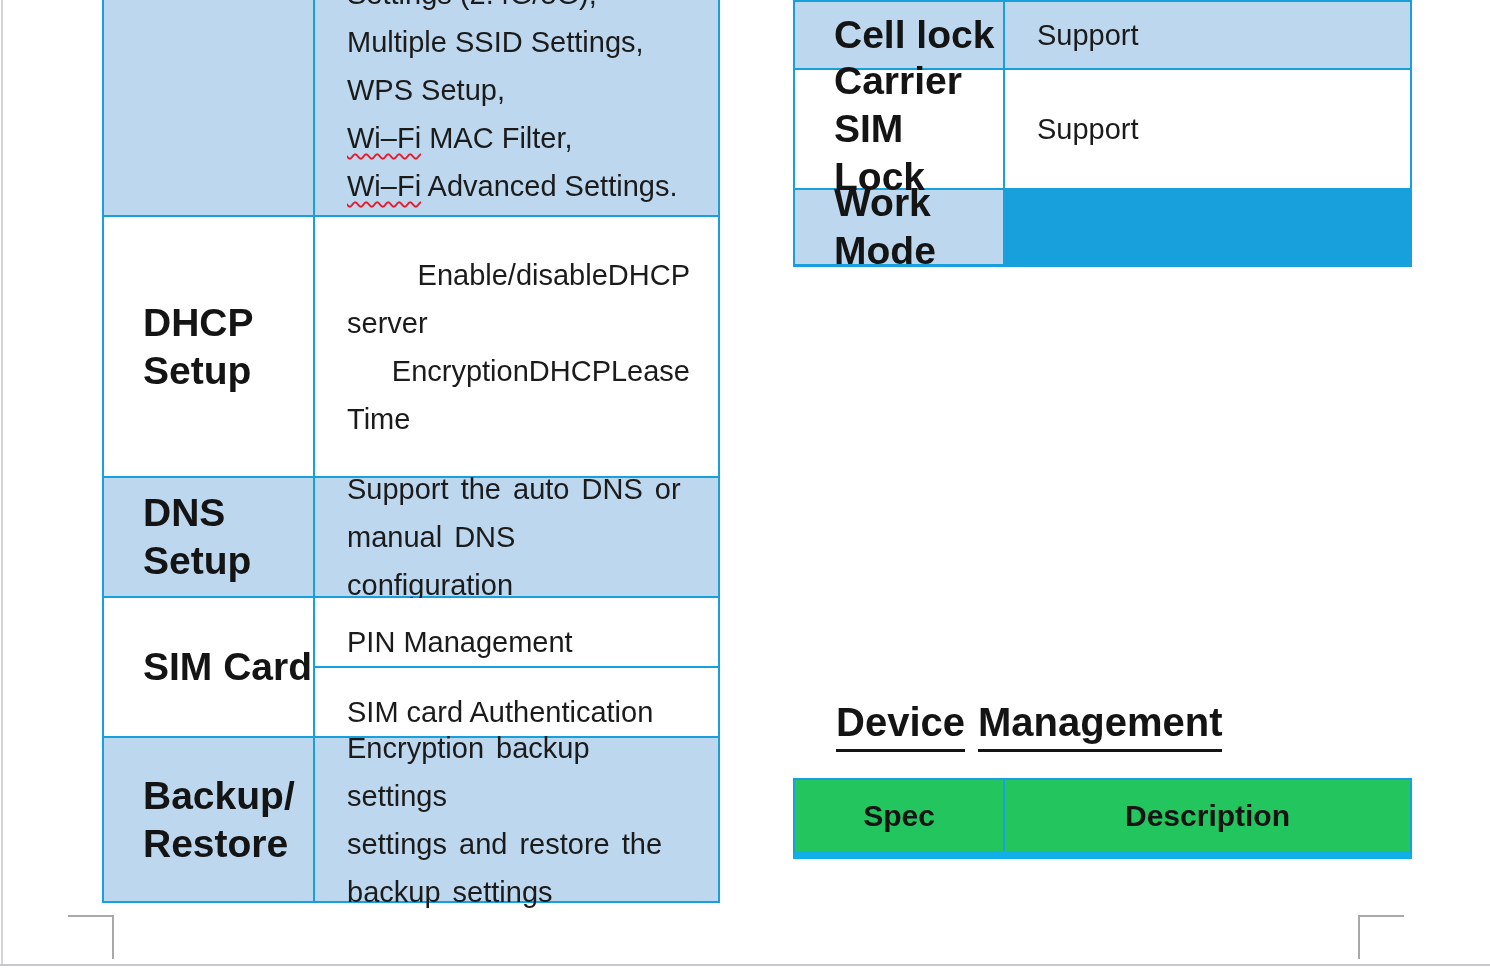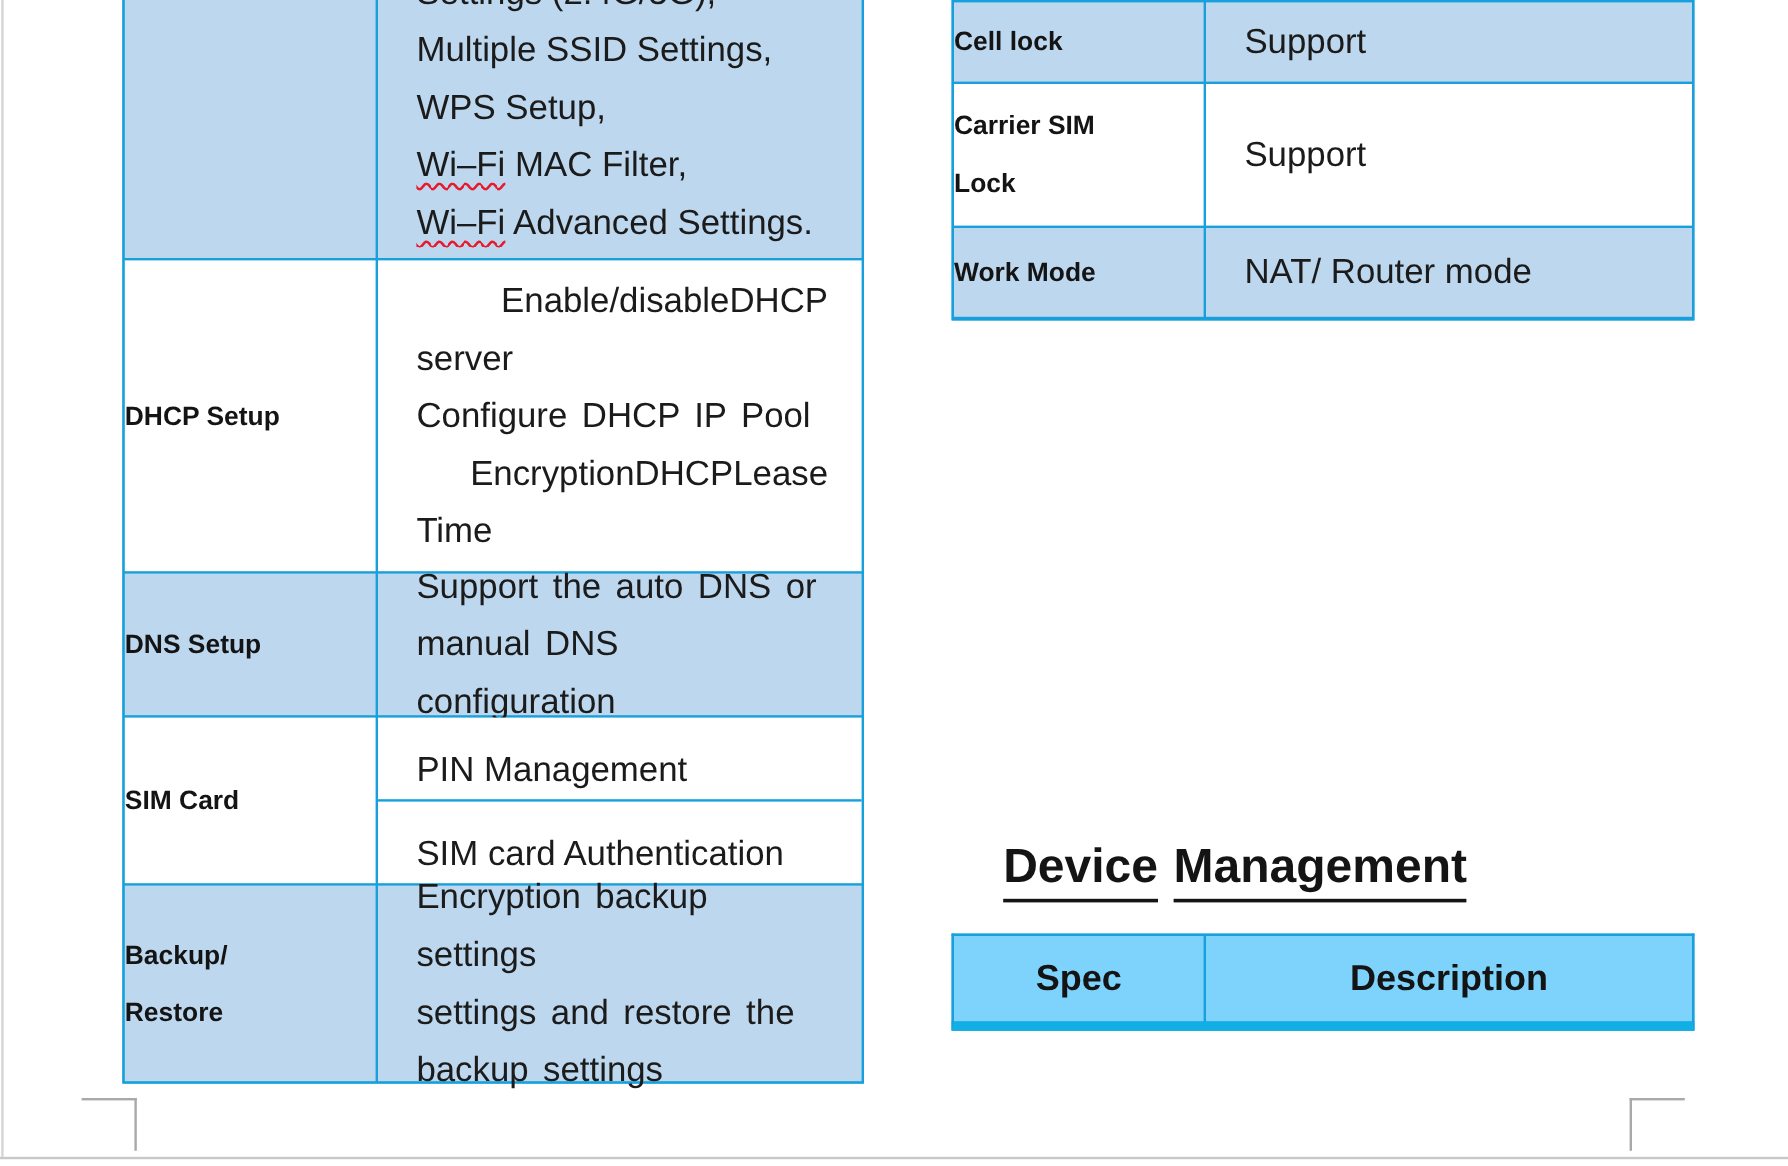--- a/index.html
+++ b/index.html
@@ -15,21 +15,21 @@
   .page-edge-left{position:absolute;left:1px;top:0;width:2px;height:964px;background:#d5d5d5;}
   .page-edge-bottom{position:absolute;left:0;top:964px;width:1490px;height:2px;background:#c6c9cb;}
   .margin-mark{position:absolute;width:44px;height:42px;}
   .margin-mark.bl{left:68px;top:915px;border-top:2px solid #a9a9a9;border-right:2px solid #a9a9a9;}
   .margin-mark.br{left:1358px;top:915px;border-top:2px solid #a9a9a9;border-left:2px solid #a9a9a9;}
 
   
   .tbl{position:absolute;display:grid;gap:2px;background:#18a0dc;border:2px solid #18a0dc;}
   .cell{background:#ffffff;display:flex;flex-direction:column;justify-content:center;}
   .cell.fill{background:#bdd7ee;}
-  .lbl{font-weight:700;font-size:22px;line-height:48px;color:#141414;}
+  .lbl{font-weight:700;padding-left:39px;font-size:39px;line-height:48px;color:#141414;}
   .content{padding-left:32px;padding-right:28px;font-size:29px;line-height:48px;}
   .ln{display:block;}
   .ln.just{display:flex;justify-content:flex-end;}
   .ln.wide{word-spacing:4px;}
 
   
   .tbl.left{
     left:102px;top:-74px;width:614px;
     grid-template-columns:209px 1fr;
     grid-template-rows:287px 259px 118px 138px 163px;
@@ -58,21 +58,21 @@
   .heading{position:absolute;left:836px;top:700px;font-size:40px;font-weight:600;color:#141414;white-space:nowrap;}
   .heading .hw{display:inline-block;line-height:38px;padding-bottom:8px;border-bottom:3px solid #141414;margin-right:13px;}
 
   
   .tbl.spec{
     left:793px;top:778px;width:615px;
     grid-template-columns:208px 1fr;
     grid-template-rows:71px;
     border-bottom:8px solid #12aee6;
   }
-  .spec .cell{background:#7dd3fc;}
+  .spec .cell{background:#22c55e;}
   .hdr{font-weight:700;font-size:30px;text-align:center;padding:0;color:#141414;}
 </style>
 </head>
 <body>
 
 <div class="screen">
 
   <div class="tbl left">
 
     <div class="cell fill"></div>
@@ -84,21 +84,20 @@
       <span class="ln"><span class="squiggle">Wi–Fi</span><span> Advanced Settings.</span></span>
     </div>
 
     <div class="cell lbl">DHCP Setup</div>
     <div class="cell content">
       <span class="ln just">
         <span>Enable/disable</span>
         <span>DHCP</span>
       </span>
       <span class="ln">server</span>
-      <span class="ln wide">Configure DHCP IP Pool</span>
       <span class="ln just">
         <span>Encryption</span>
         <span>DHCP</span>
         <span>Lease</span>
       </span>
       <span class="ln">Time</span>
     </div>
 
     <div class="cell fill lbl">DNS Setup</div>
     <div class="cell fill content">
@@ -136,23 +135,20 @@
 
     <div class="cell lbl">
       <span class="ln">Carrier SIM</span>
       <span class="ln">Lock</span>
     </div>
     <div class="cell content">
       <span class="ln">Support</span>
     </div>
 
     <div class="cell fill lbl">Work Mode</div>
-    <div class="cell fill content">
-      <span class="ln">NAT/ Router mode</span>
-    </div>
   </div>
 
   <div class="heading">
     <span class="hw">Device</span><span class="hw">Management</span>
   </div>
 
   <div class="tbl spec">
     <div class="cell hdr">Spec</div>
     <div class="cell hdr">Description</div>
   </div>

